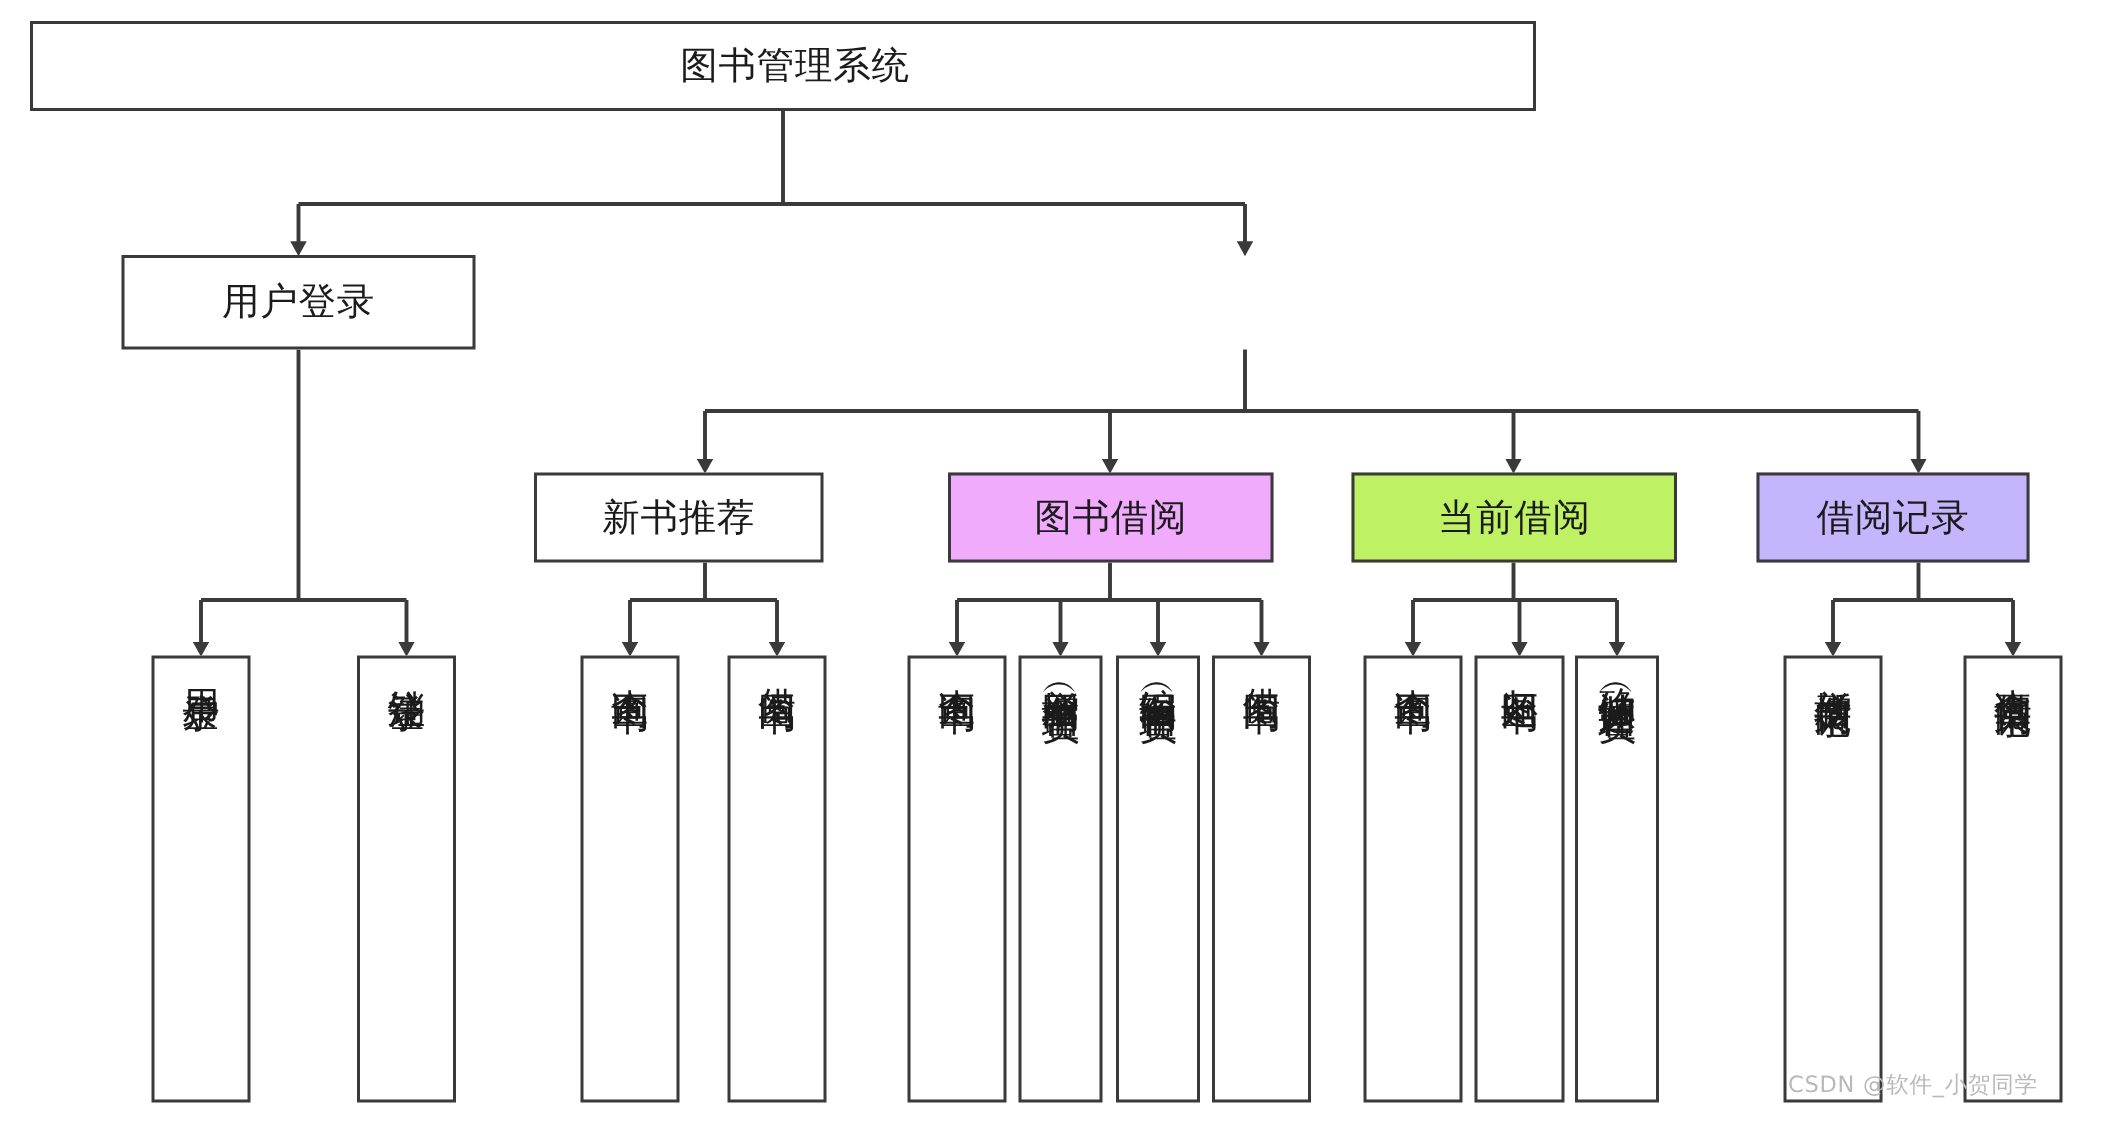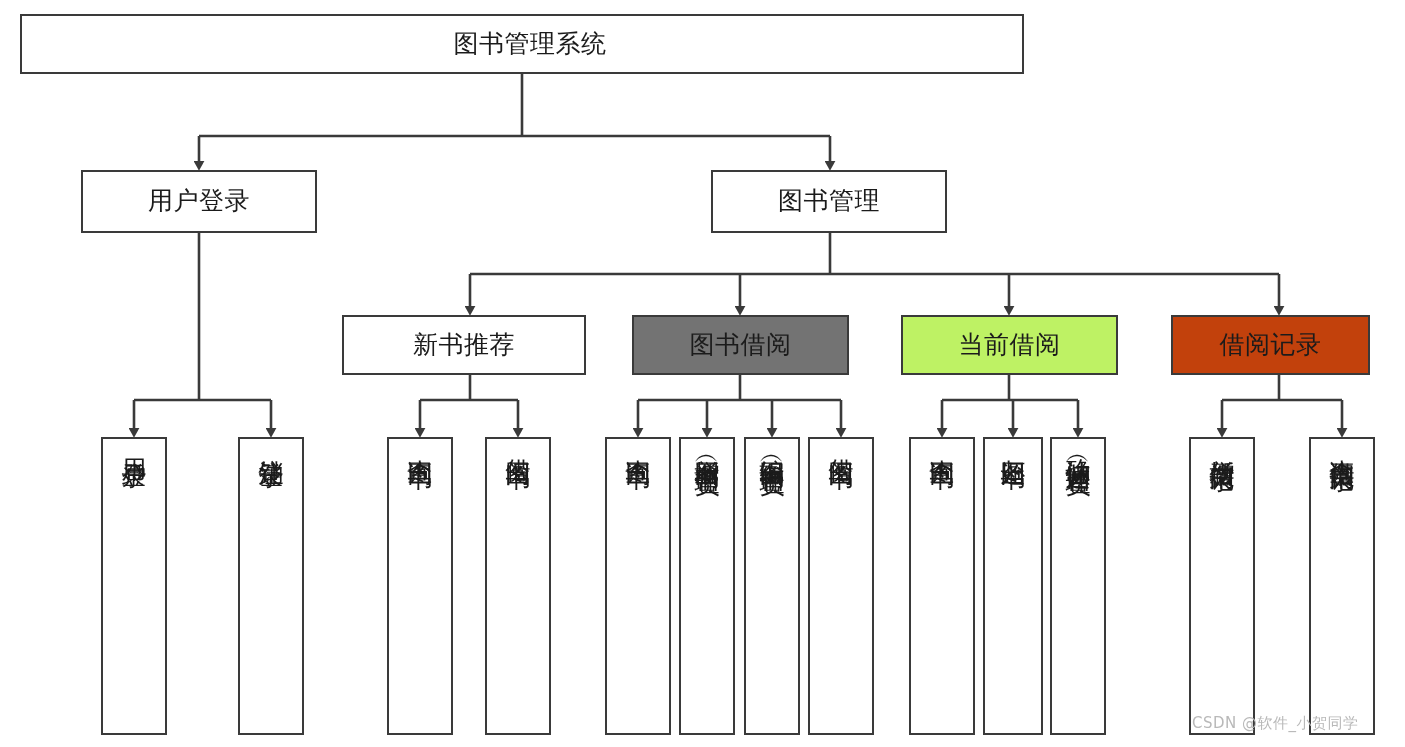--- a/index.html
+++ b/index.html
@@ -134,34 +134,31 @@
     </g>
   </svg>
 
   <div class="node root horiz" style="left: 20px; top: 14px; width: 1004px; height: 60px; border-color: rgb(58, 58, 58); background: rgb(255, 255, 255); color: rgb(27, 27, 27);">
     <span class="label">图书管理系统</span>
   </div>
 
   <div class="node horiz" style="left: 81px; top: 170px; width: 236px; height: 63px; border-color: rgb(58, 58, 58); background: rgb(255, 255, 255); color: rgb(27, 27, 27);">
     <span class="label">用户登录</span>
   </div>
-  <div class="node horiz" style="left: 711px; top: 170px; width: 236px; height: 63px; border-color: rgb(58, 58, 58); background: rgb(255, 255, 255); color: rgb(27, 27, 27);">
-    <span class="label">图书管理</span>
-  </div>
-
-  <div class="node horiz" style="left: 342px; top: 315px; width: 244px; height: 60px; border-color: rgb(58, 58, 58); background: rgb(255, 255, 255); color: rgb(27, 27, 27);">
+
+  <div class="node horiz" style="left: 356px; top: 315px; width: 193px; height: 60px; border-color: rgb(58, 58, 58); background: rgb(255, 255, 255); color: rgb(27, 27, 27);">
     <span class="label">新书推荐</span>
   </div>
-  <div class="node horiz" style="left: 632px; top: 315px; width: 217px; height: 60px; border-color: rgb(58, 58, 58); background: #737373; color: rgb(27, 27, 27);">
+  <div class="node horiz" style="left: 632px; top: 315px; width: 217px; height: 60px; border-color: rgb(58, 58, 58); background: #f0abfc; color: rgb(27, 27, 27);">
     <span class="label">图书借阅</span>
   </div>
   <div class="node horiz" style="left: 901px; top: 315px; width: 217px; height: 60px; border-color: rgb(58, 58, 58); background: #bef264; color: rgb(27, 27, 27);">
     <span class="label">当前借阅</span>
   </div>
-  <div class="node horiz" style="left: 1171px; top: 315px; width: 199px; height: 60px; border-color: rgb(58, 58, 58); background: #c2410c; color: rgb(27, 27, 27);">
+  <div class="node horiz" style="left: 1171px; top: 315px; width: 182px; height: 60px; border-color: rgb(58, 58, 58); background: #c4b5fd; color: rgb(27, 27, 27);">
     <span class="label">借阅记录</span>
   </div>
 
   <div class="node vert" style="left: 101px; top: 437px; width: 66px; height: 298px; border-color: rgb(58, 58, 58); background: rgb(255, 255, 255); color: rgb(27, 27, 27);">
     <span class="label">用户登录</span>
   </div>
   <div class="node vert" style="left: 238px; top: 437px; width: 66px; height: 298px; border-color: rgb(58, 58, 58); background: rgb(255, 255, 255); color: rgb(27, 27, 27);">
     <span class="label">注销登录</span>
   </div>
   <div class="node vert" style="left: 387px; top: 437px; width: 66px; height: 298px; border-color: rgb(58, 58, 58); background: rgb(255, 255, 255); color: rgb(27, 27, 27);">

